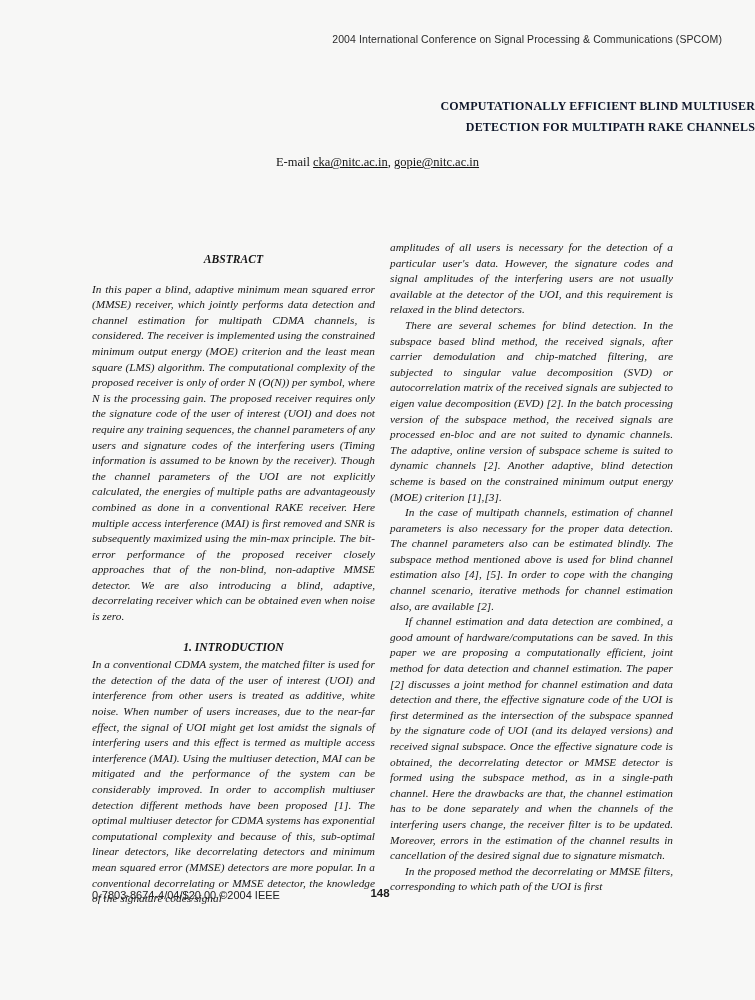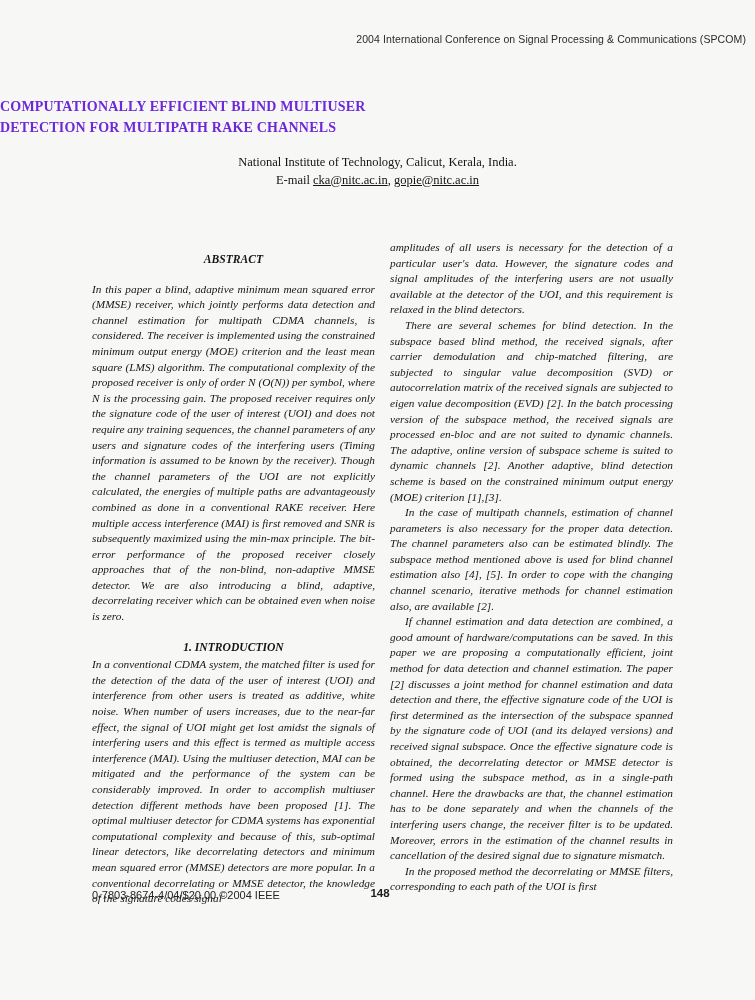--- a/index.html
+++ b/index.html
@@ -14,37 +14,37 @@
     margin: 0 auto;
     background: #f7f7f6;
     overflow: hidden;
     font-family: "Liberation Serif", serif;
     color: #1a1a1a;
   }
   
   .running-header {
     position: absolute;
     top: 33px;
-    right: 9px;
+    right: 33px;
     font-family: "Liberation Sans", sans-serif;
     font-size: 10.5px;
     color: #2b2b2b;
     letter-spacing: 0.1px;
   }
   
   .paper-title {
     position: absolute;
     top: 96px;
     left: 0;
     width: 100%;
-    text-align: left;
+    text-align: right;
     font-weight: bold;
-    font-size: 14px;
+    font-size: 12px;
     line-height: 21px;
-    color: #6d28d9;
+    color: #0f172a;
     letter-spacing: 0.2px;
   }
   
   .authors-block {
     position: absolute;
     top: 154px;
     left: 0;
     width: 100%;
     text-align: center;
     font-size: 12.5px;
@@ -111,39 +111,38 @@
 <div class="page">
 
   <div class="running-header">2004 International Conference on Signal Processing &amp; Communications (SPCOM)</div>
 
   <div class="paper-title">
     <div>COMPUTATIONALLY EFFICIENT BLIND MULTIUSER</div>
     <div>DETECTION FOR MULTIPATH RAKE CHANNELS</div>
   </div>
 
   <div class="authors-block">
-    <div>National Institute of Technology, Calicut, Kerala, India.</div>
     <div><span>E-mail </span><span class="email-link">cka@nitc.ac.in</span><span>, </span><span class="email-link">gopie@nitc.ac.in</span></div>
   </div>
 
   <div class="columns">
 
     <div class="col">
       <h3 class="section-heading abstract-heading">ABSTRACT</h3>
       <p>In this paper a blind, adaptive minimum mean squared error (MMSE) receiver, which jointly performs data detection and channel estimation for multipath CDMA channels, is considered. The receiver is implemented using the constrained minimum output energy (MOE) criterion and the least mean square (LMS) algorithm. The computational complexity of the proposed receiver is only of order N (O(N)) per symbol, where N is the processing gain. The proposed receiver requires only the signature code of the user of interest (UOI) and does not require any training sequences, the channel parameters of any users and signature codes of the interfering users (Timing information is assumed to be known by the receiver). Though the channel parameters of the UOI are not explicitly calculated, the energies of multiple paths are advantageously combined as done in a conventional RAKE receiver. Here multiple access interference (MAI) is first removed and SNR is subsequently maximized using the min-max principle. The bit-error performance of the proposed receiver closely approaches that of the non-blind, non-adaptive MMSE detector. We are also introducing a blind, adaptive, decorrelating receiver which can be obtained even when noise is zero.</p>
       <h3 class="section-heading intro-heading">1. INTRODUCTION</h3>
       <p>In a conventional CDMA system, the matched filter is used for the detection of the data of the user of interest (UOI) and interference from other users is treated as additive, white noise. When number of users increases, due to the near-far effect, the signal of UOI might get lost amidst the signals of interfering users and this effect is termed as multiple access interference (MAI). Using the multiuser detection, MAI can be mitigated and the performance of the system can be considerably improved. In order to accomplish multiuser detection different methods have been proposed [1]. The optimal multiuser detector for CDMA systems has exponential computational complexity and because of this, sub-optimal linear detectors, like decorrelating detectors and minimum mean squared error (MMSE) detectors are more popular. In a conventional decorrelating or MMSE detector, the knowledge of the signature codes/signal</p>
     </div>
 
     <div class="col">
       <p>amplitudes of all users is necessary for the detection of a particular user's data. However, the signature codes and signal amplitudes of the interfering users are not usually available at the detector of the UOI, and this requirement is relaxed in the blind detectors.</p>
       <p class="indent">There are several schemes for blind detection. In the subspace based blind method, the received signals, after carrier demodulation and chip-matched filtering, are subjected to singular value decomposition (SVD) or autocorrelation matrix of the received signals are subjected to eigen value decomposition (EVD) [2]. In the batch processing version of the subspace method, the received signals are processed en-bloc and are not suited to dynamic channels. The adaptive, online version of subspace scheme is suited to dynamic channels [2]. Another adaptive, blind detection scheme is based on the constrained minimum output energy (MOE) criterion [1],[3].</p>
       <p class="indent">In the case of multipath channels, estimation of channel parameters is also necessary for the proper data detection.  The channel parameters also can be estimated blindly. The subspace method mentioned above is used for blind channel estimation also [4], [5]. In order to cope with the changing channel scenario, iterative methods for channel estimation also, are available [2].</p>
       <p class="indent">If channel estimation and data detection are combined, a good amount of hardware/computations can be saved. In this paper we are proposing a computationally efficient, joint method for data detection and channel estimation. The paper [2] discusses a joint method for channel estimation and data detection and there, the effective signature code of the UOI is first determined as the intersection of the subspace spanned by the signature code of UOI (and its delayed versions) and received signal subspace. Once the effective signature code is obtained, the decorrelating detector or MMSE detector is formed using the subspace method, as in a single-path channel. Here the drawbacks are that, the channel estimation has to be done separately and when the channels of the interfering users change, the receiver filter is to be updated. Moreover, errors in the estimation of the channel results in cancellation of the desired signal due to signature mismatch.</p>
-      <p class="indent">In the proposed method the decorrelating or MMSE filters, corresponding to each path of the UOI is first</p>
+      <p class="indent">In the proposed method the decorrelating or MMSE filters, corresponding to which path of the UOI is first</p>
     </div>
 
   </div>
 
   <div class="footer-copyright">0-7803-8674-4/04/$20.00 ©2004 IEEE</div>
 
   <div class="footer-page">148</div>
 
 </div>
 

